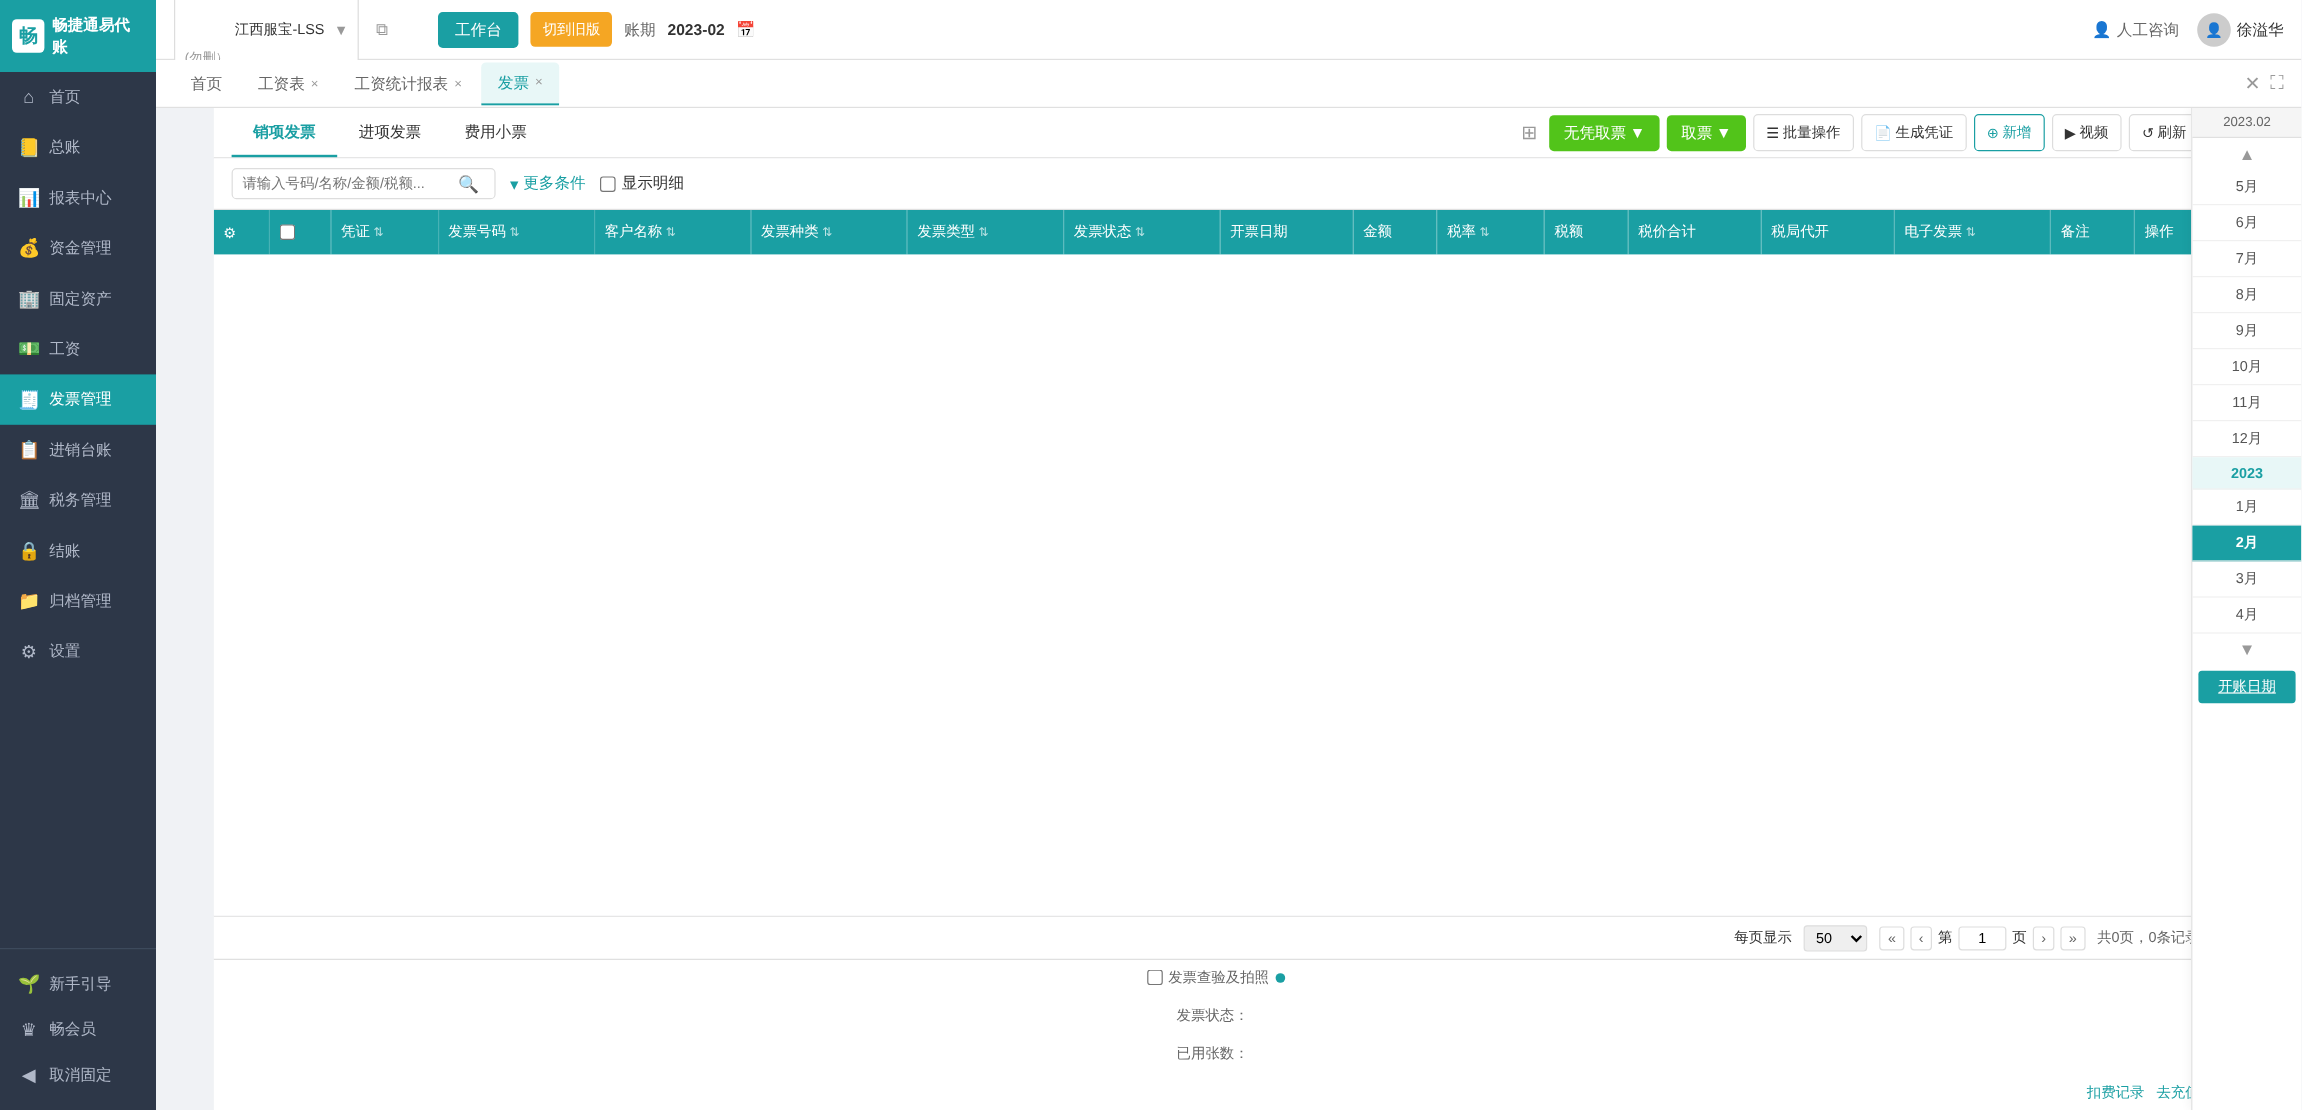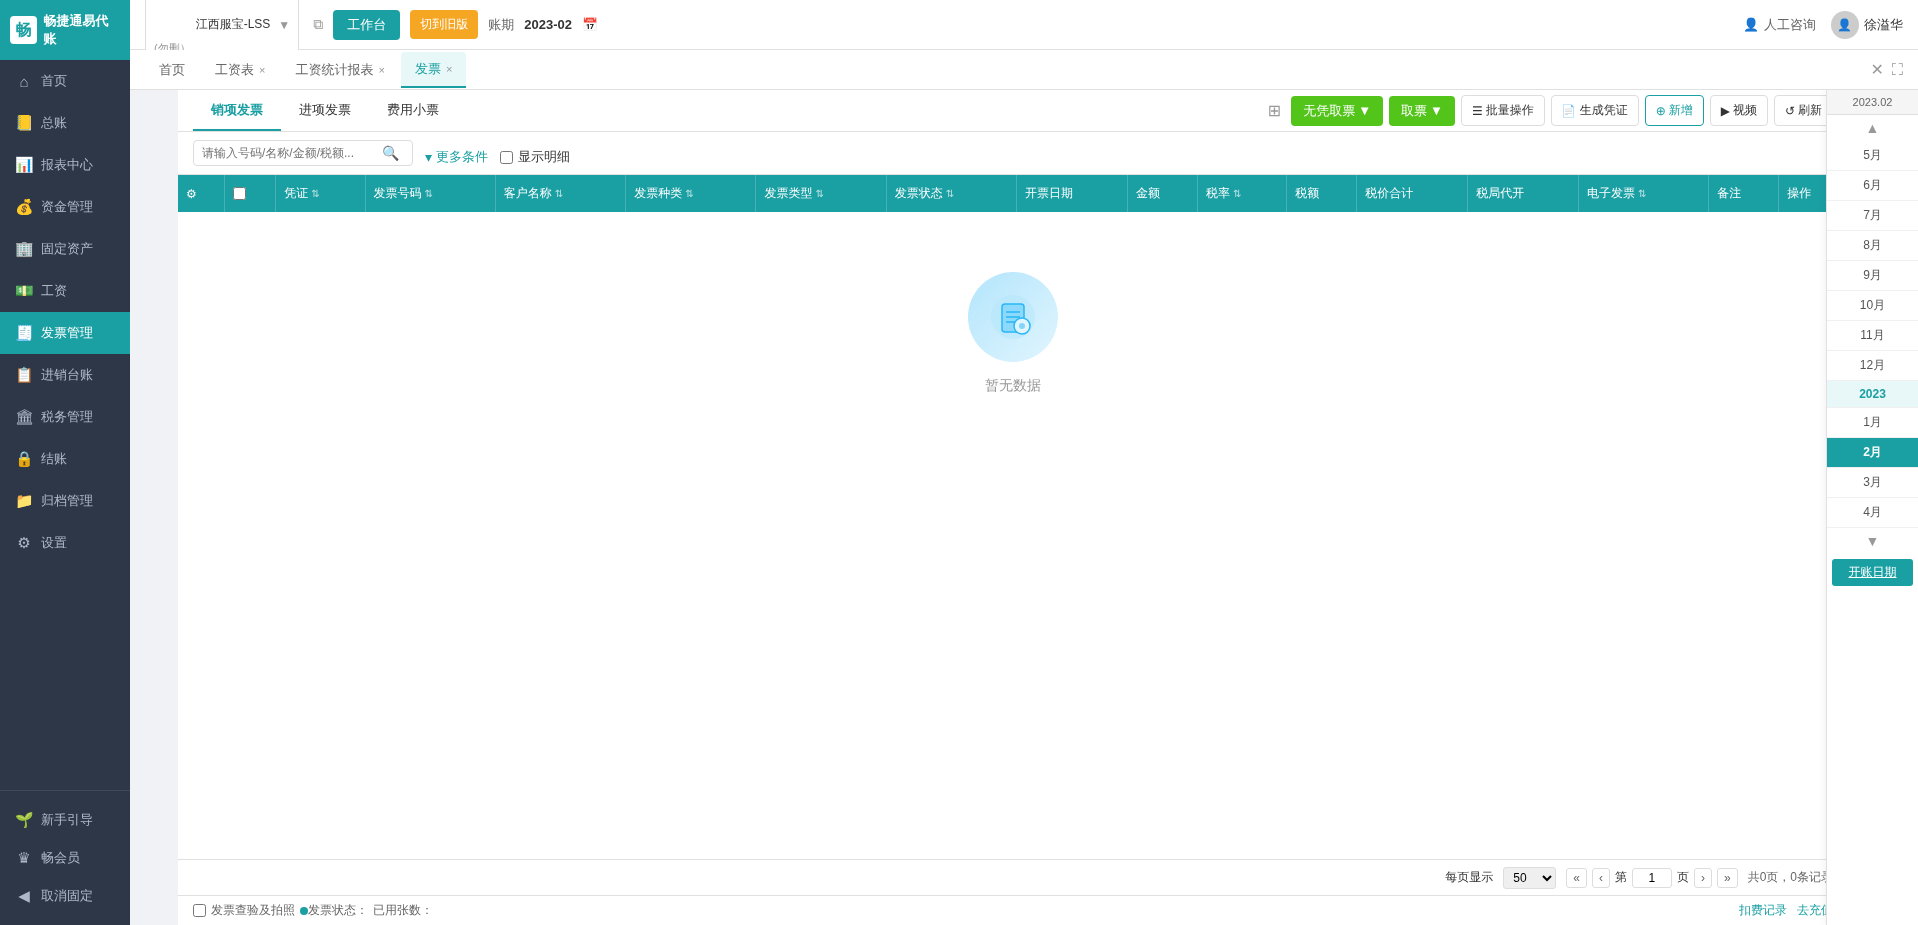--- a/index.html
+++ b/index.html
@@ -77,21 +77,21 @@
     }
     .company-selector {
       display: flex; align-items: center; gap: 5px;
       border: 1px solid #ddd; border-radius: 4px;
       padding: 4px 8px; cursor: pointer; background: white; font-size: 12px;
       min-width: 150px;
     }
     .copy-icon { color: #999; font-size: 14px; cursor: pointer; margin-left: 4px; }
     .workspace-btn {
       background: #1a9fa3; color: white; border: none;
-      padding: 6px 14px; border-radius: 4px; cursor: pointer; font-size: 13px;
+      padding: 6px 14px; border-radius: 4px; cursor: pointer; font-size: 13px; margin-left: 32px;
     }
     .switch-btn {
       background: #f5a623; color: white; border: none;
       padding: 6px 10px; border-radius: 4px; cursor: pointer; font-size: 12px;
     }
     .period-label { color: #666; font-size: 13px; }
     .period-value { color: #333; font-size: 13px; font-weight: bold; }
     .topbar-right {
       margin-left: auto;
       display: flex; align-items: center; gap: 15px;
@@ -173,21 +173,21 @@
       display: flex; align-items: center; gap: 3px;
     }
     .window-btns { display: flex; align-items: center; gap: 8px; margin-left: 5px; }
     .window-btn { background: none; border: none; cursor: pointer; color: #999; font-size: 16px; }
 
     
     .filter-bar {
       background: white;
       padding: 8px 15px;
       display: flex;
-      align-items: flex-end;
+      align-items: center;
       gap: 12px;
       border-bottom: 1px solid #e0e0e0;
     }
     .search-box {
       display: flex; align-items: center;
       border: 1px solid #ddd; border-radius: 4px; padding: 4px 8px;
       background: white; width: 220px;
     }
     .search-box input {
       border: none; outline: none; font-size: 12px; color: #999; width: 180px;
@@ -266,22 +266,24 @@
     .page-input { width: 40px; border: 1px solid #ddd; border-radius: 3px; text-align: center; padding: 2px; font-size: 12px; }
     .total-info { color: #666; }
 
     
     .status-bar {
       background: white;
       border-top: 1px solid #e0e0e0;
       padding: 6px 15px;
       display: flex;
       align-items: center;
+      gap: 15px;
       font-size: 12px;
       color: #666;
+      flex-direction: column;
     }
     .status-item { display: flex; align-items: center; gap: 5px; }
     .status-dot { width: 8px; height: 8px; border-radius: 50%; background: #1a9fa3; }
     .status-links { margin-left: auto; display: flex; gap: 10px; }
     .status-link { color: #1a9fa3; cursor: pointer; }
 
     
     .date-panel {
       position: absolute;
       right: 0;
@@ -608,35 +610,20 @@
                 </th>
               <th>
                   <div class="th-content">操作</div>
                 </th>
             </tr>
           </thead>
           <tbody id="table-body">
           </tbody>
         </table>
 
-        <div class="empty-state">
-          <div class="empty-icon">
-            <svg width="50" height="50" viewBox="0 0 50 50" fill="none">
-              <circle cx="25" cy="25" r="22" fill="#b3e5fc" opacity="0.5"></circle>
-              <rect x="14" y="12" width="22" height="28" rx="3" fill="#81d4fa" opacity="0.8"></rect>
-              <rect x="14" y="12" width="22" height="28" rx="3" fill="none" stroke="#29b6f6" stroke-width="1.5"></rect>
-              <line x1="18" y1="20" x2="32" y2="20" stroke="#29b6f6" stroke-width="1.5"></line>
-              <line x1="18" y1="25" x2="32" y2="25" stroke="#29b6f6" stroke-width="1.5"></line>
-              <line x1="18" y1="30" x2="27" y2="30" stroke="#29b6f6" stroke-width="1.5"></line>
-              <circle cx="34" cy="34" r="8" fill="#e1f5fe" stroke="#29b6f6" stroke-width="1.5"></circle>
-              <circle cx="34" cy="34" r="3" fill="#29b6f6" opacity="0.5"></circle>
-            </svg>
-          </div>
-          <span class="empty-text">暂无数据</span>
-        </div>
       </div>
 
       <div class="footer">
         <span>每页显示</span>
         <select class="page-size-select">
           <option>50</option>
           <option>20</option>
           <option>100</option>
         </select>
         <div class="pagination-btns">

